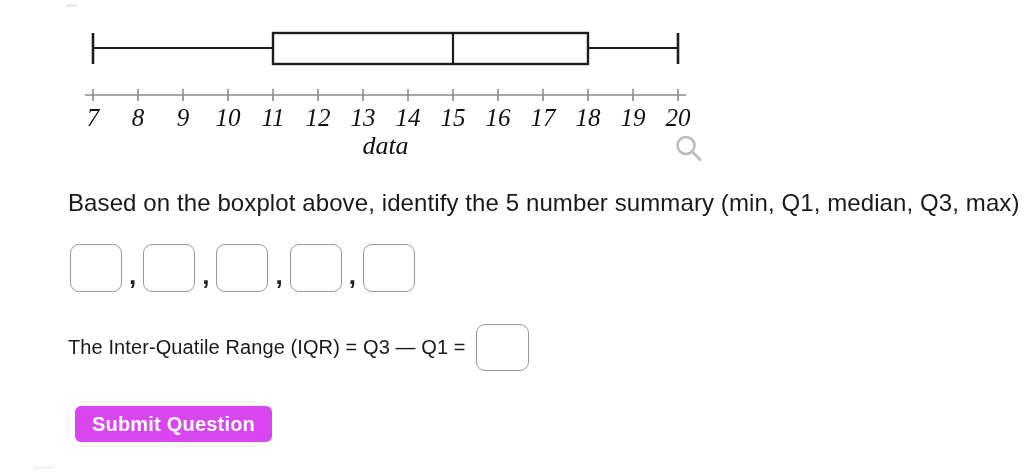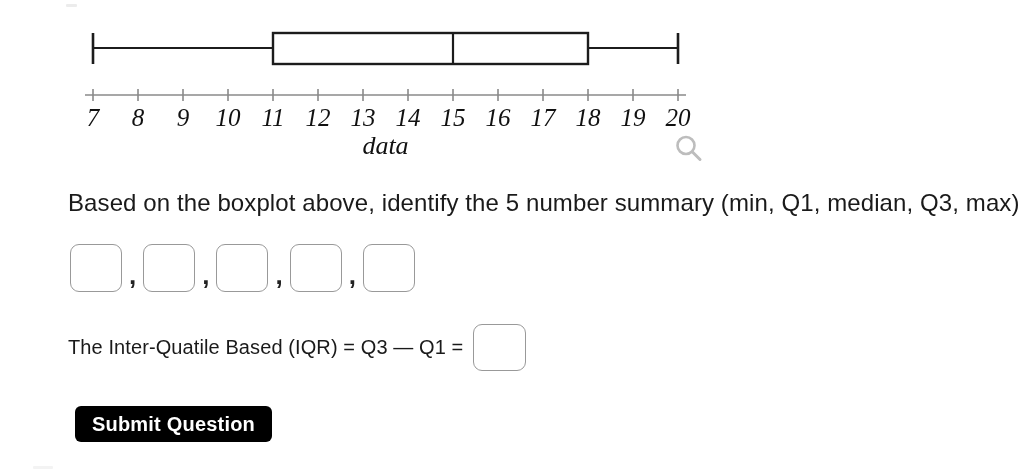--- a/index.html
+++ b/index.html
@@ -132,21 +132,21 @@
     <input class="answer-input" type="text" value="" style="">
     <span class="comma">,</span>
     <input class="answer-input" type="text" value="" style="">
     <span class="comma">,</span>
     <input class="answer-input" type="text" value="" style="">
     <span class="comma">,</span>
     <input class="answer-input" type="text" value="" style="">
   </div>
 
   <div class="iqr-row">
-    <span class="iqr-label">The Inter-Quatile Based (IQR) = Q3 — Q1 =</span>
+    <span class="iqr-label">The Inter-Quatile Range (IQR) = Q3 — Q1 =</span>
     <input class="iqr-input" type="text" value="" style="">
   </div>
 
-  <button class="submit-btn" style="background: #000000; color: rgb(255, 255, 255);">Submit Question</button>
+  <button class="submit-btn" style="background: #d946ef; color: rgb(255, 255, 255);">Submit Question</button>
 
   <div class="artifact-bottom"></div>
 
 </div>
 
 </body></html>

